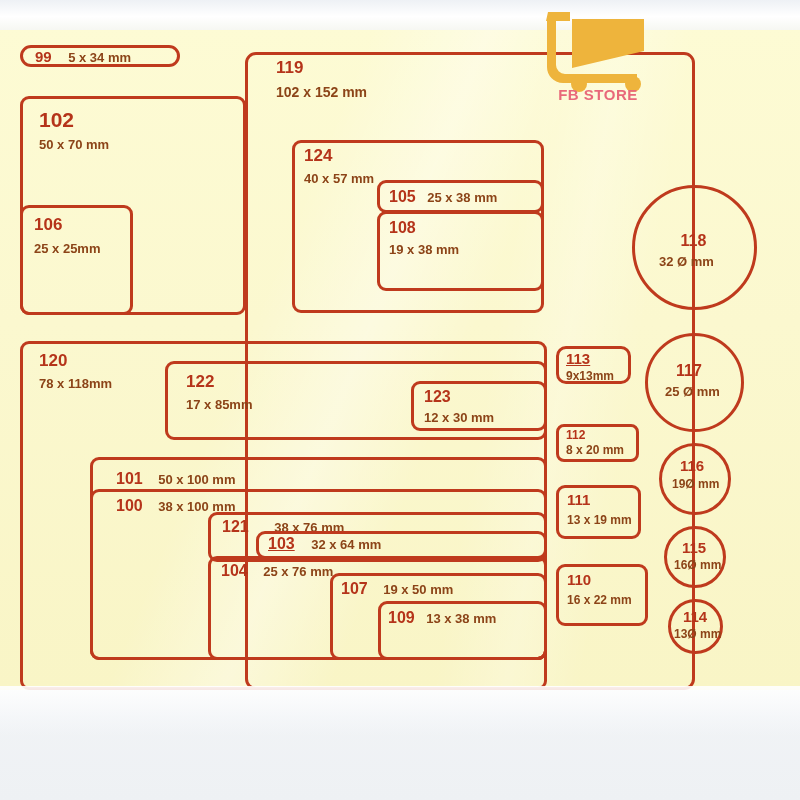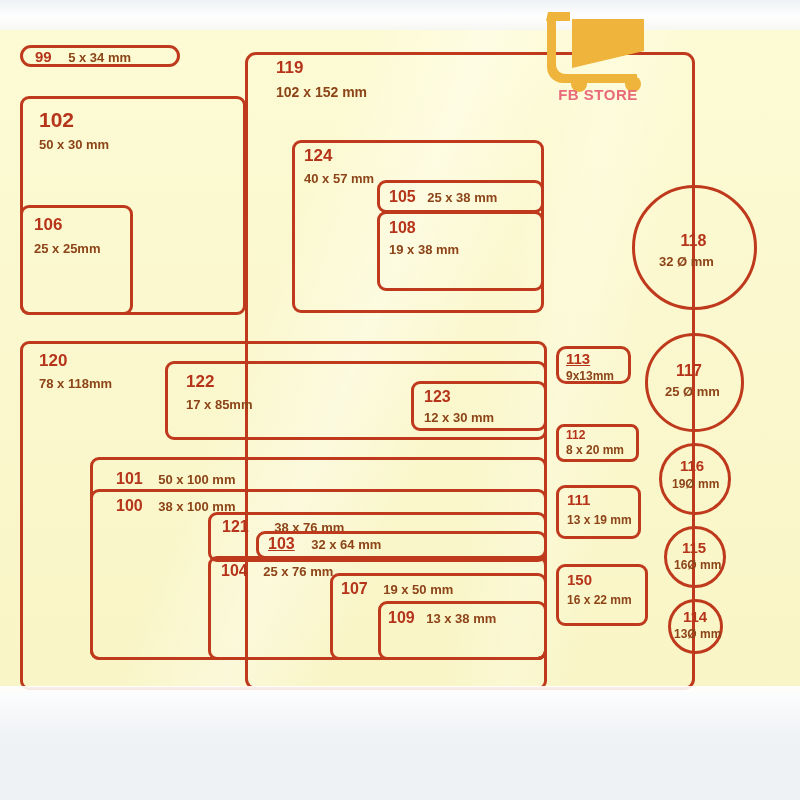--- a/index.html
+++ b/index.html
@@ -55,21 +55,21 @@
 
   <div class="shape pill" style="left:20px;top:45px;width:160px;height:22px;border-width:3px;"></div>
   <div class="lbl" style="left:35px;top:48px;">
     <span class="num" style="font-size:15px;">99</span>
     <span class="dim" style="font-size:13px;margin-left:12px;">5 x 34 mm</span>
   </div>
 
   <div class="shape r" style="left:20px;top:96px;width:226px;height:219px;"></div>
   <div class="lbl stack" style="left:39px;top:108px;">
     <span class="num" style="font-size:21px;">102</span>
-    <span class="dim" style="font-size:13px;margin-top:4px;">50 x 30 mm</span>
+    <span class="dim" style="font-size:13px;margin-top:4px;">50 x 70 mm</span>
   </div>
 
   <div class="shape r" style="left:20px;top:205px;width:113px;height:110px;"></div>
   <div class="lbl stack" style="left:34px;top:215px;">
     <span class="num" style="font-size:17px;">106</span>
     <span class="dim" style="font-size:13px;margin-top:6px;">25  x 25mm</span>
   </div>
 
   <div class="shape r" style="left:245px;top:52px;width:450px;height:638px;border-radius:11px;"></div>
   <div class="lbl stack" style="left:276px;top:58px;">
@@ -168,21 +168,21 @@
   </div>
 
   <div class="shape r" style="left:556px;top:485px;width:85px;height:54px;"></div>
   <div class="lbl stack" style="left:567px;top:491px;">
     <span class="num" style="font-size:15px;">111</span>
     <span class="dim" style="font-size:12px;margin-top:4px;">13 x 19 mm</span>
   </div>
 
   <div class="shape r" style="left:556px;top:564px;width:92px;height:62px;"></div>
   <div class="lbl stack" style="left:567px;top:571px;">
-    <span class="num" style="font-size:15px;">150</span>
+    <span class="num" style="font-size:15px;">110</span>
     <span class="dim" style="font-size:12px;margin-top:4px;">16 x 22 mm</span>
   </div>
 
   <div class="shape circ" style="left:632px;top:185px;width:125px;height:125px;"></div>
   <div class="lbl stack" style="left:673px;top:232px;text-align:center;">
     <span class="num" style="font-size:16px;">118</span>
     <span class="dim" style="font-size:13px;margin-top:3px;margin-left:-14px;">32 Ø  mm</span>
   </div>
 
   <div class="shape circ" style="left:645px;top:333px;width:99px;height:99px;"></div>

